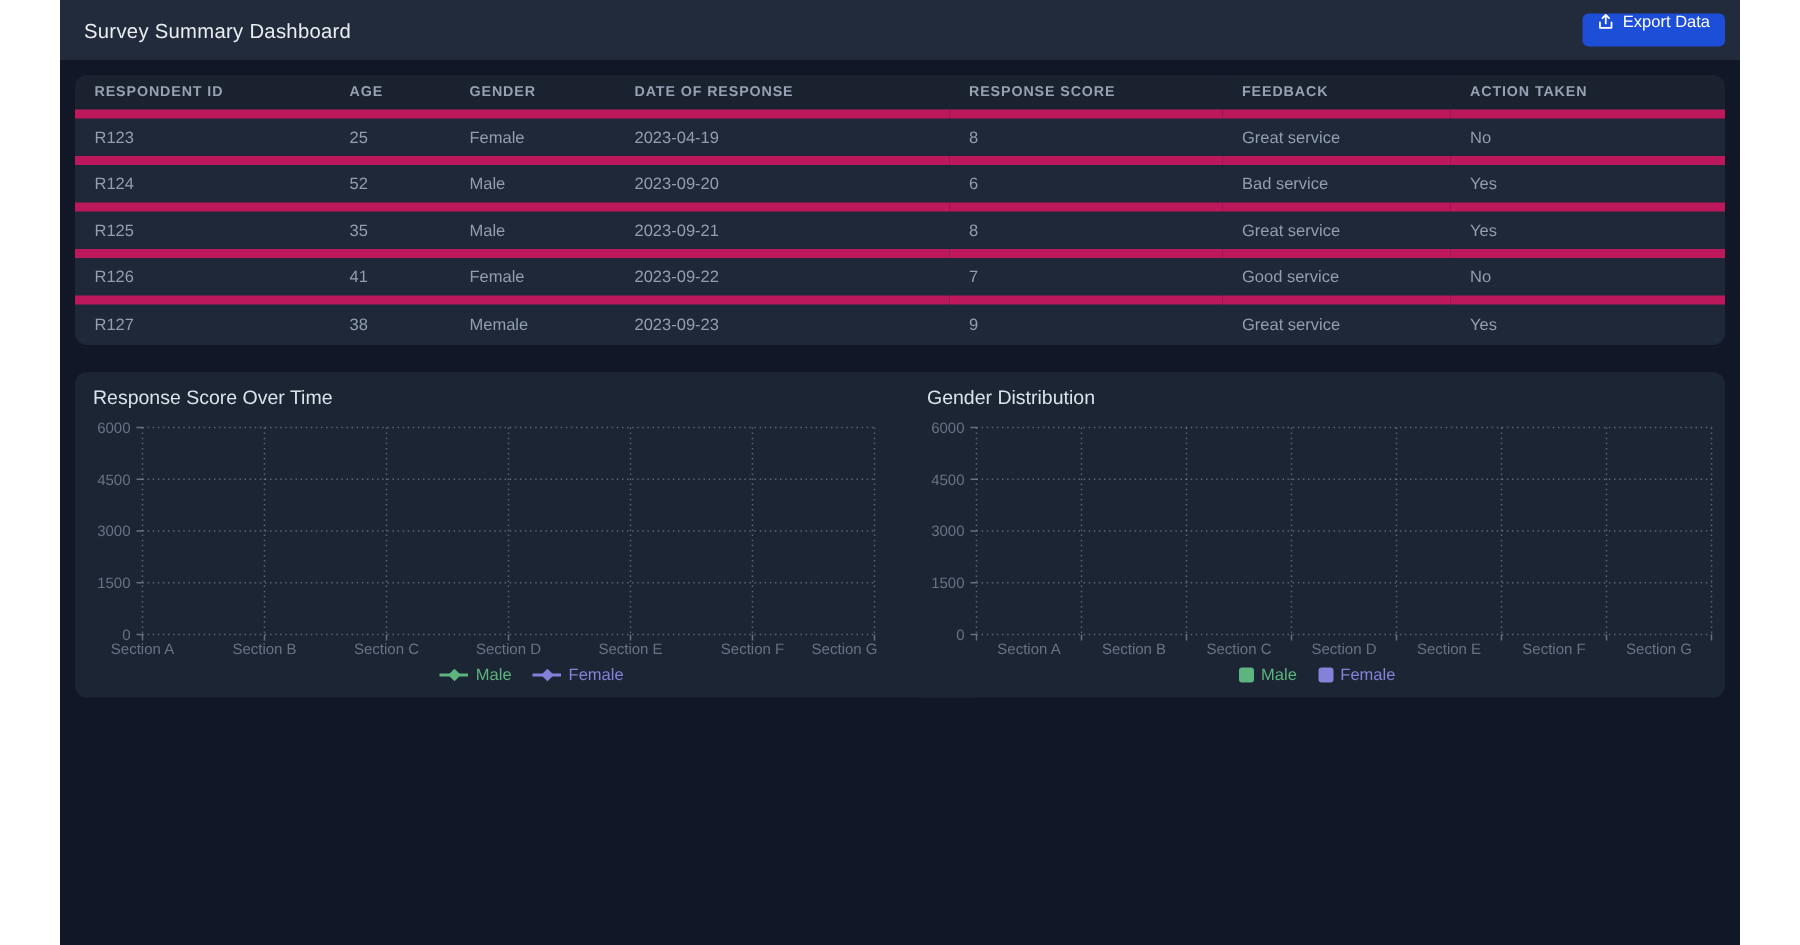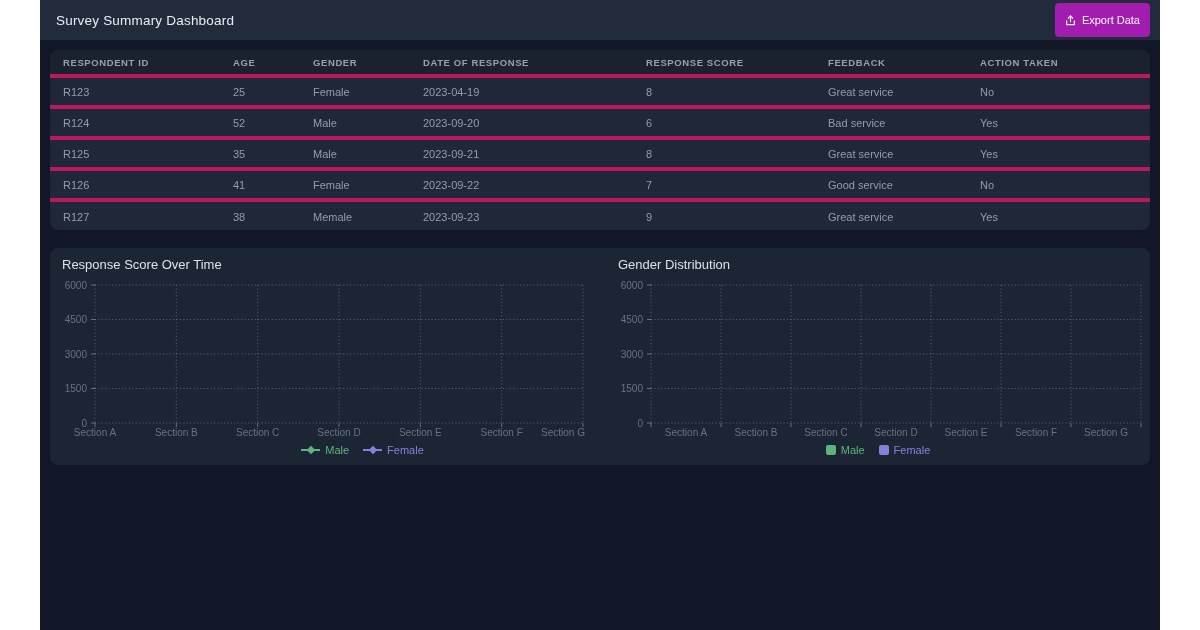--- a/index.html
+++ b/index.html
@@ -3,37 +3,37 @@
 <meta charset="utf-8">
 <style>
   html,body{margin:0;padding:0;width:1200px;height:630px;overflow:hidden;background:#ffffff;
     font-family:"Liberation Sans","DejaVu Sans",sans-serif;}
   .app{position:absolute;left:40px;top:0;width:1120px;height:630px;background:#111726;}
 
   
   .topbar{position:absolute;left:0;top:0;width:100%;height:40px;background:#212b3b;
     display:flex;align-items:center;justify-content:space-between;box-sizing:border-box;padding:0 10px 0 16px;}
   .topbar h1{margin:0;font-size:13.5px;font-weight:500;color:#e9edf2;letter-spacing:.2px;}
-  .export-btn{display:inline-flex;align-items:center;gap:6px;background:#a21caf;color:#ffffff;
-    border:none;border-radius:4px;height:34px;padding:0 10px;font-size:11px;font-family:inherit;cursor:pointer;}
+  .export-btn{display:inline-flex;gap:6px;background:#1d4ed8;color:#ffffff;
+    border:none;border-radius:4px;height:22px;padding:0 10px;font-size:11px;font-family:inherit;cursor:pointer;}
   .export-btn svg{display:block;}
 
   
   .table-card{position:absolute;left:10px;top:50px;width:1100px;height:180px;background:#1e2838;
     border-radius:8px;overflow:hidden;}
   table{border-collapse:collapse;table-layout:fixed;width:1100px;padding-left:41px;}
   thead tr{height:26px;background:#1a2230;}
   th{font-size:9.5px;font-weight:bold;letter-spacing:.6px;color:#97a1b2;text-align:left;
     padding:0 0 0 13px;text-transform:uppercase;}
-  tbody tr{height:31px;border-top:4px solid #be185d;}
+  tbody tr{height:31px;border-top:6px solid #be185d;}
   td{font-size:11px;color:#939dae;padding:0 0 0 13px;white-space:nowrap;overflow:hidden;}
 
   
   .chart-card{position:absolute;top:248px;height:217px;background:#1c2534;border-radius:8px;}
-  .chart-card.left{left:10px;width:609px;padding-left:16px;}
+  .chart-card.left{left:10px;width:609px;}
   .chart-card.right{left:566px;width:544px;text-align:center;}
   .chart-title{position:absolute;left:12px;top:9px;font-size:13px;color:#dce2ea;}
   .chart-svg{position:absolute;left:0;top:30px;}
   svg text{font-family:"Liberation Sans","DejaVu Sans",sans-serif;}
 
   .legend{position:absolute;left:0;bottom:9px;width:100%;display:flex;justify-content:center;
     align-items:center;gap:14px;}
   .legend-item{display:inline-flex;align-items:center;gap:5px;font-size:11px;cursor:pointer;}
   .mk-line{position:relative;width:19px;height:2px;display:inline-block;}
   .mk-line i{position:absolute;left:50%;top:50%;width:6px;height:6px;

